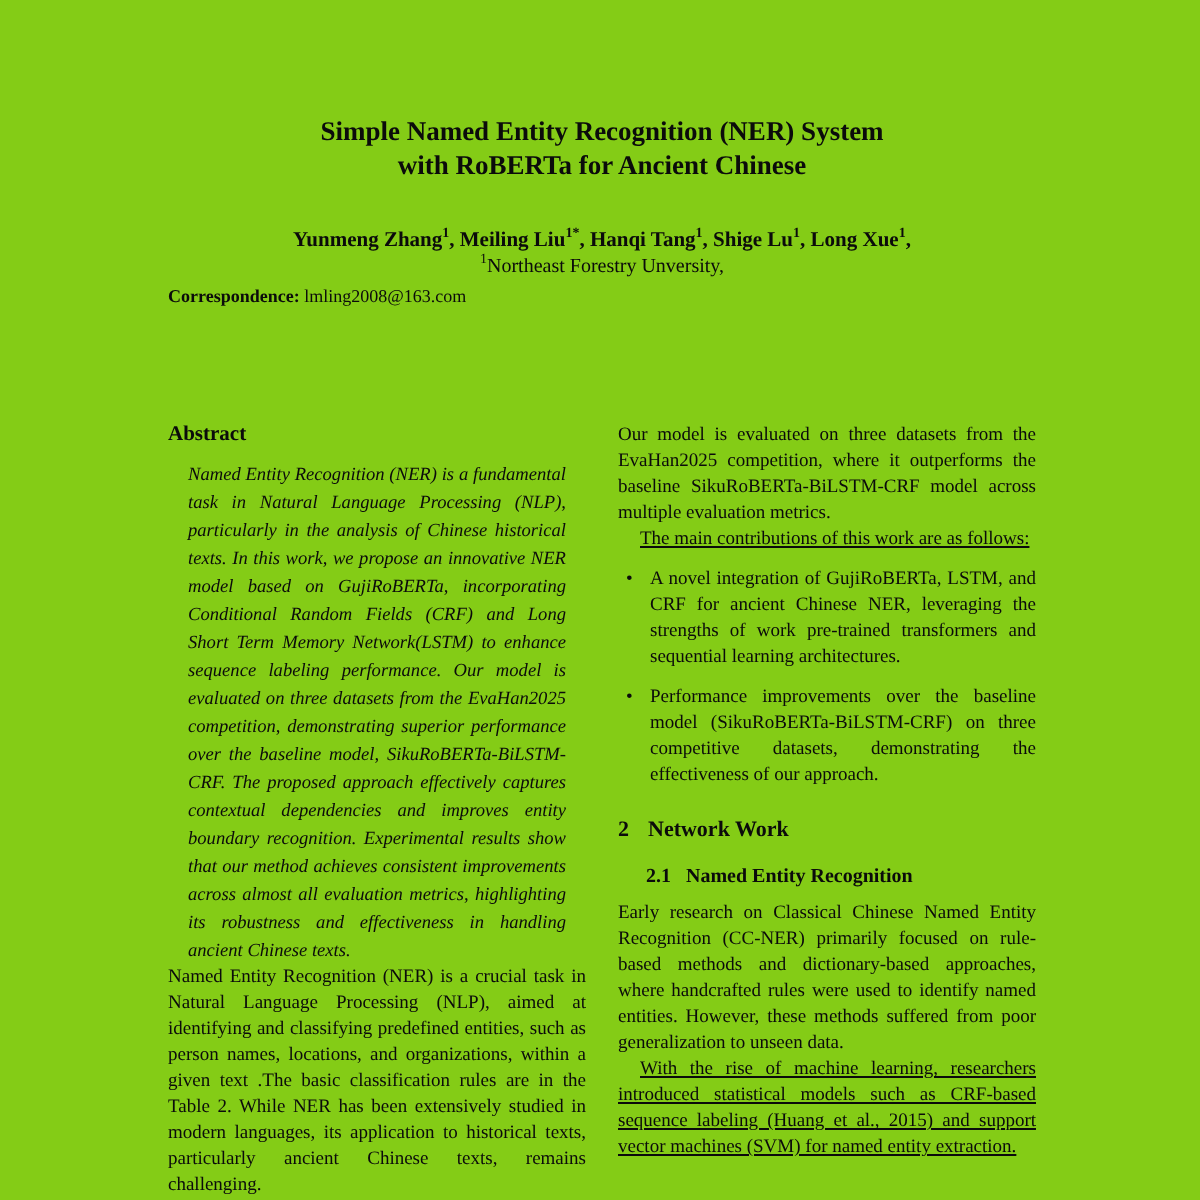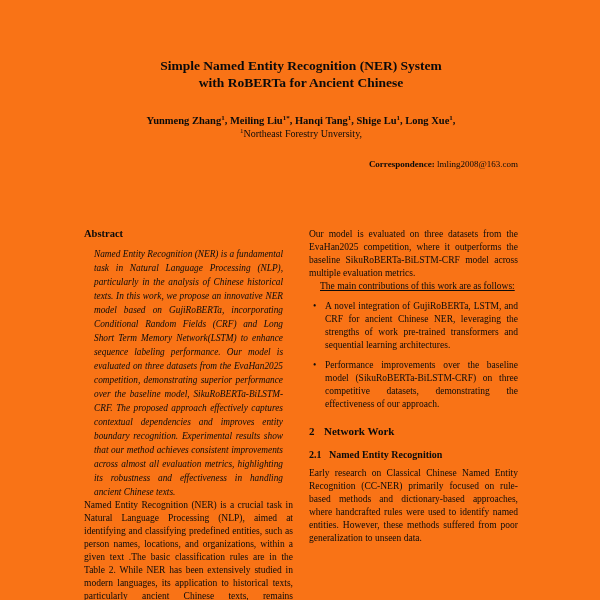--- a/index.html
+++ b/index.html
@@ -8,37 +8,37 @@
     background: #ffffff;
     color: #0b0b0b;
     font-family: "Liberation Serif", serif;
   }
   .page {
     position: relative;
     width: 600px; height: 600px;
     box-sizing: border-box;
     padding: 57px 82px 0 84px;
     overflow: hidden;
-    background: #f97316;
+    background: #84cc16;
   }
   .title { text-align: center; font-weight: 700; font-size: 13.5px; line-height: 17px; }
   .authors { text-align: center; font-weight: 700; font-size: 10.5px; margin-top: 23px; line-height: 13px; }
   sup { font-size: 7px; line-height: 0; }
   .affiliation { text-align: center; font-size: 10px; margin-top: 1px; line-height: 12px; }
-  .correspondence { text-align: right; font-size: 9px; margin-top: 19px; line-height: 11px; }
+  .correspondence { text-align: left; font-size: 9px; margin-top: 3px; line-height: 11px; }
   .correspondence .label { font-weight: 700; }
   .columns { display: flex; gap: 16px; margin-top: 58px; }
   .col { width: 209px; }
   .abstract-heading { text-align: left; font-weight: 700; font-size: 10.5px; margin-bottom: 8px; }
   .abstract-text { font-size: 9.3px; line-height: 14px; text-align: justify; padding: 0 10px; margin: 0; font-style: italic; }
   p.body { font-size: 9.5px; line-height: 13px; text-align: justify; margin: 0; }
   .para-gap { margin-top: 5px; }
   .indent { text-indent: 11px; text-decoration: underline; }
   h2.section { font-size: 11px; font-weight: 700; margin: 14px 0 8px 0; }
-  h3.subsection { font-size: 10px; font-weight: 700; margin: 12px 0 7px 0; }
+  h3.subsection { font-size: 10px; font-weight: 700; margin: 12px 0 7px 14px; }
   .sec-num { display: inline-block; min-width: 15px; }
   .sub-num { display: inline-block; min-width: 20px; }
   ul.bullets { list-style: none; margin: 7px 0 4px 0; padding: 0; }
   ul.bullets li {
     position: relative;
     font-size: 9.5px; line-height: 13px;
     text-align: justify;
     padding-left: 16px;
     margin-top: 7px;
   }
@@ -76,16 +76,17 @@
       <ul class="bullets">
         <li>A novel integration of GujiRoBERTa, LSTM, and CRF for ancient Chinese NER, leveraging the strengths of work pre-trained transformers and sequential learning architectures.</li>
         <li>Performance improvements over the baseline model (SikuRoBERTa-BiLSTM-CRF) on three competitive datasets, demonstrating the effectiveness of our approach.</li>
       </ul>
 
       <h2 class="section"><span class="sec-num">2</span><span>Network Work</span></h2>
 
       <h3 class="subsection"><span class="sub-num">2.1</span><span>Named Entity Recognition</span></h3>
 
       <p class="body">Early research on Classical Chinese Named Entity Recognition (CC-NER) primarily focused on rule-based methods and dictionary-based approaches, where handcrafted rules were used to identify named entities. However, these methods suffered from poor generalization to unseen data.</p>
+      <p class="body para-gap indent">With the rise of machine learning, researchers introduced statistical models such as CRF-based sequence labeling (Huang et al., 2015) and support vector machines (SVM) for named entity extraction.</p>
     </div>
 
   </div>
 </div>
 
 </body></html>

